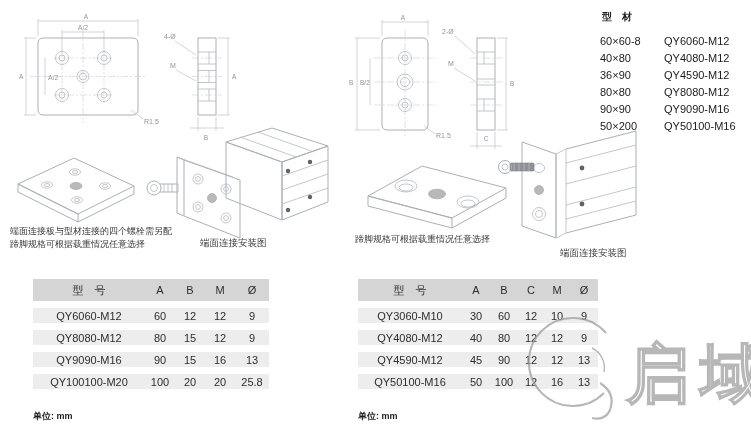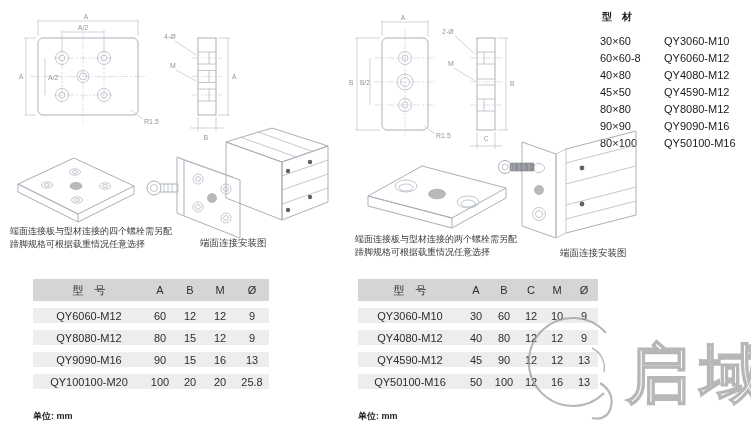--- a/index.html
+++ b/index.html
@@ -162,45 +162,41 @@
     <text class="lbl2" x="162" y="78">B</text>
     <line class="thin" x1="129" y1="124" x2="129" y2="141"></line>
       <line class="thin" x1="147" y1="124" x2="147" y2="141"></line>
     <text class="lbl2" x="138" y="133" text-anchor="middle">C</text>
     <line class="thin" x1="122" y1="138" x2="154" y2="138"></line>
   </svg>
 
   <div class="abs plist" style="left:600px;top:10px;width:150px;">
     <div class="title">型　材</div>
     <div class="row">
-        <span>30×60</span>
-        <span>QY3060-M10</span>
-      </div>
-    <div class="row">
         <span>60×60-8</span>
         <span>QY6060-M12</span>
       </div>
     <div class="row">
         <span>40×80</span>
         <span>QY4080-M12</span>
       </div>
     <div class="row">
-        <span>45×50</span>
+        <span>36×90</span>
         <span>QY4590-M12</span>
       </div>
     <div class="row">
         <span>80×80</span>
         <span>QY8080-M12</span>
       </div>
     <div class="row">
         <span>90×90</span>
         <span>QY9090-M16</span>
       </div>
     <div class="row">
-        <span>80×100</span>
+        <span>50×200</span>
         <span>QY50100-M16</span>
       </div>
   </div>
 
   <svg class="abs" style="left:10px;top:146px;" width="132" height="88" viewBox="0 0 132 88">
     <polygon class="ln" points="8,38 64,12 124,40 68,68"></polygon>
     <polygon class="ln" points="8,38 8,46 68,76 68,68"></polygon>
     <polyline class="ln" points="68,76 124,48 124,40"></polyline>
     <g>
       <ellipse class="ln2" cx="37" cy="39" rx="5.5" ry="3.2"></ellipse>
@@ -312,21 +308,20 @@
     </g>
   </svg>
 
   <div class="abs notes" style="left:10px;top:225px;">
     <div>端面连接板与型材连接的四个螺栓需另配</div>
     <div>蹄脚规格可根据载重情况任意选择</div>
   </div>
   <div class="abs caption" style="left:200px;top:237px;">端面连接安装图</div>
 
   <div class="abs notes" style="left:355px;top:233px;">
-    <div>端面连接板与型材连接的两个螺栓需另配</div>
     <div>蹄脚规格可根据载重情况任意选择</div>
   </div>
   <div class="abs caption" style="left:560px;top:247px;">端面连接安装图</div>
 
   <div class="abs" style="left:33px;top:272px;">
     <table class="spec" style="width:236px;">
       <colgroup>
           <col style="width:112px">
           <col style="width:30px">
           <col style="width:30px">

